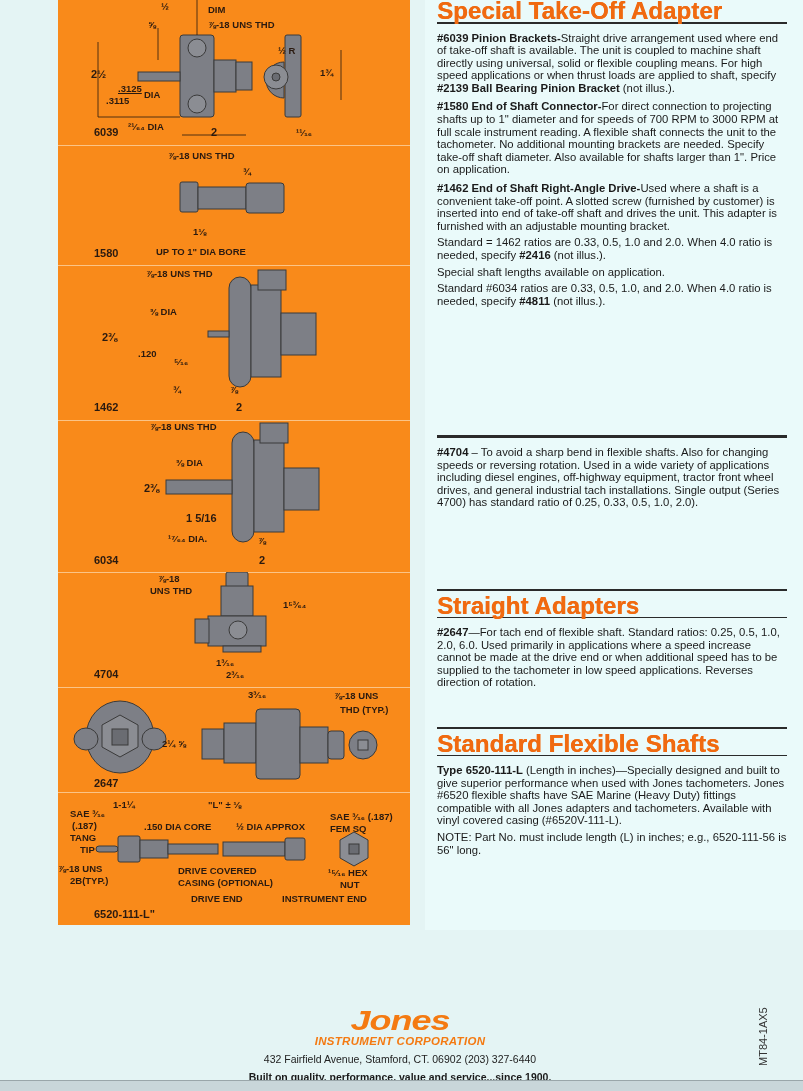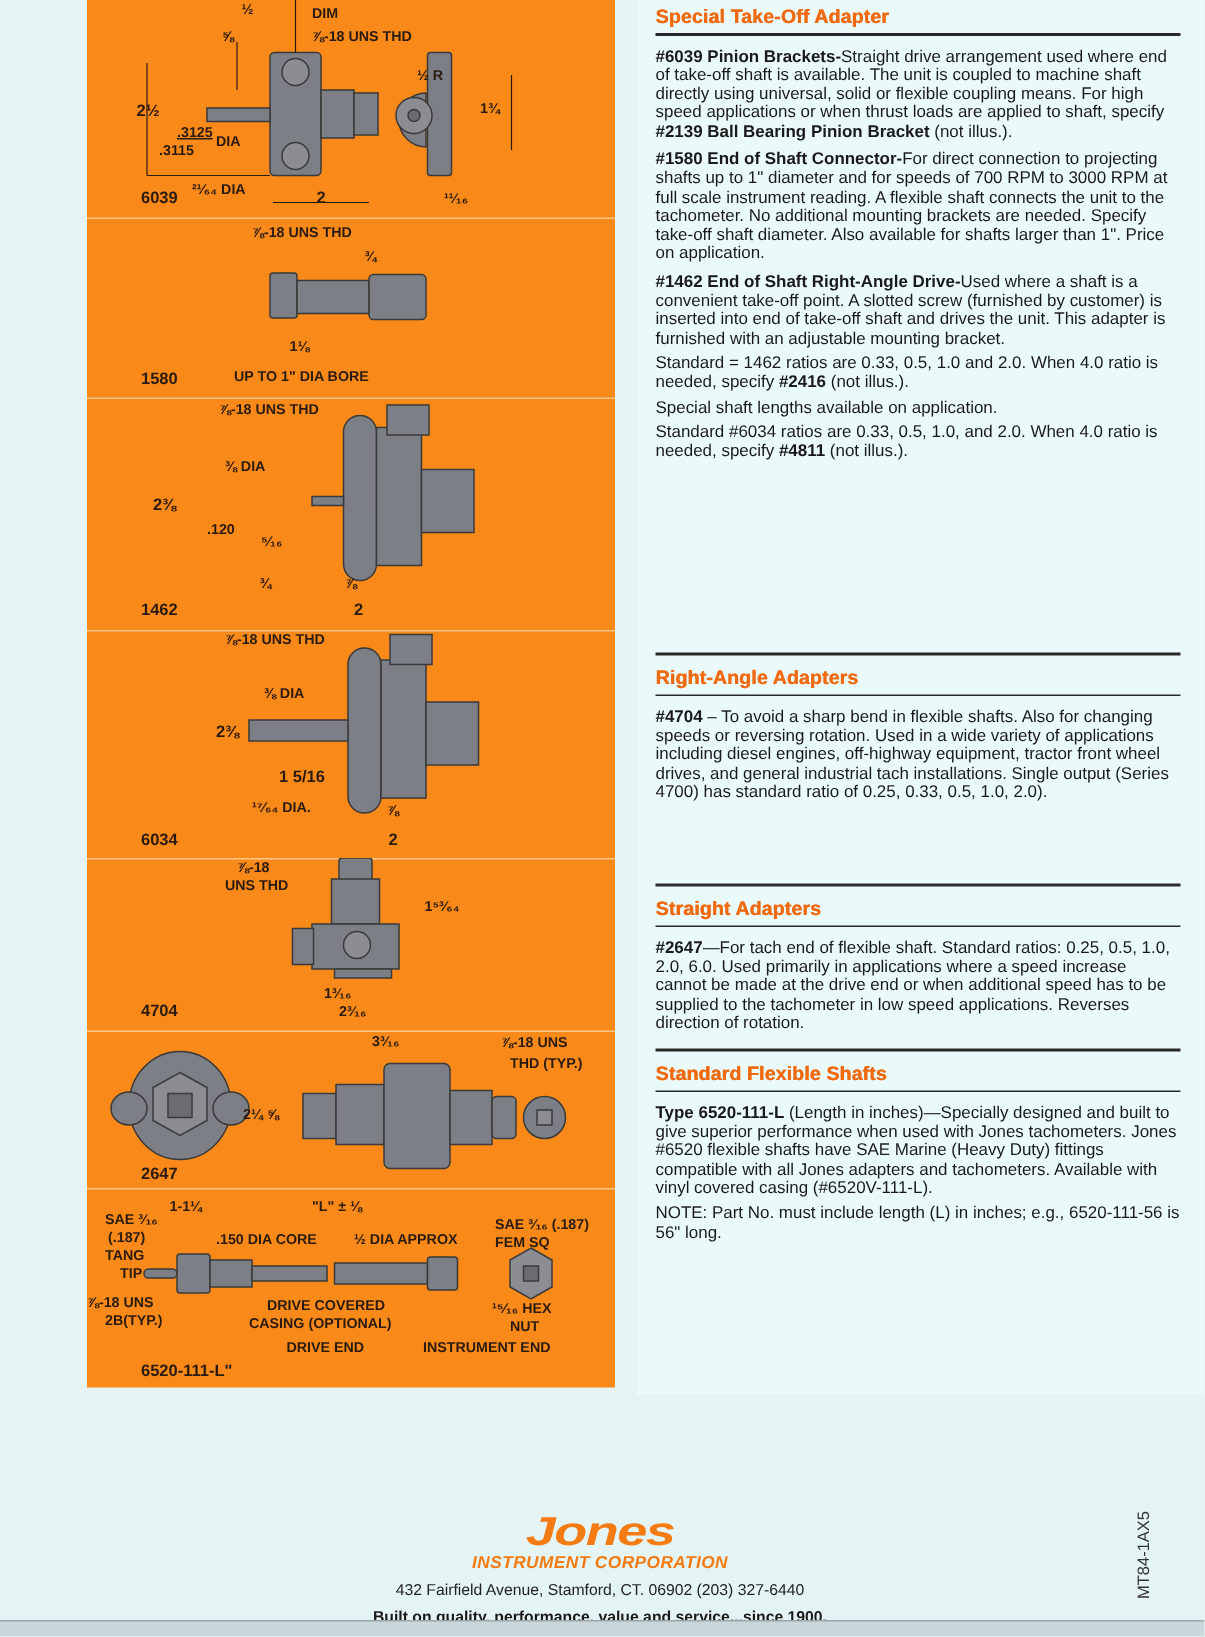--- a/index.html
+++ b/index.html
@@ -24,21 +24,21 @@
   }
   .dim { position:absolute; font-weight:bold; font-size:9.5px; color:#2a1a10; white-space:nowrap; line-height:1.1; }
   svg.part { position:absolute; left:0; top:0; }
   .right-panel {
     position:absolute; left:425px; top:0; width:378px; height:930px;
     background:#eafafa;
   }
   .section { position:absolute; left:12px; width:350px; }
   .section-title {
     font-family:"Liberation Sans", sans-serif;
-    font-weight:bold; color:#f06a10; font-size:13px; letter-spacing:0.1px;
+    font-weight:bold; color:#f06a10; font-size:24px; letter-spacing:0.1px;
     margin:0; line-height:22px;
     text-shadow:0.4px 0 0 #f06a10;
   }
   .rule { height:1.5px; background:#2a2a2a; margin:0; }
   .para { font-size:11.3px; line-height:12.6px; margin:5px 0 0 0; color:#1a1a1a; }
   .para b { font-weight:bold; }
   .para + .para { margin-top:6px; }
   .footer { position:absolute; left:200px; top:1005px; width:400px; text-align:center; }
   .logo {
     font-family:"Liberation Sans", sans-serif; font-weight:bold; font-style:italic;
@@ -217,21 +217,21 @@
     <span class="dim" style="left:22px;top:53px;">TIP</span>
     <span class="dim" style="left:55px;top:8px;">1-1¼</span>
     <span class="dim" style="left:150px;top:8px;">"L" ± ⅛</span>
     <span class="dim" style="left:86px;top:30px;">.150 DIA CORE</span>
     <span class="dim" style="left:178px;top:30px;">½ DIA APPROX</span>
     <span class="dim" style="left:272px;top:20px;">SAE ³⁄₁₆ (.187)</span>
     <span class="dim" style="left:272px;top:32px;">FEM SQ</span>
     <span class="dim" style="left:0px;top:72px;">⅞-18 UNS</span>
     <span class="dim" style="left:12px;top:84px;">2B(TYP.)</span>
     <span class="dim" style="left:120px;top:74px;">DRIVE COVERED</span>
-    <span class="dim" style="left:108px;top:86px;">CASING (OPTIONAL)</span>
+    <span class="dim" style="left:120px;top:86px;">CASING (OPTIONAL)</span>
     <span class="dim" style="left:270px;top:76px;">¹⁵⁄₁₆ HEX</span>
     <span class="dim" style="left:282px;top:88px;">NUT</span>
     <span class="dim" style="left:133px;top:102px;">DRIVE END</span>
     <span class="dim" style="left:224px;top:102px;">INSTRUMENT END</span>
     <span class="diagram-id" style="top:116px;">6520-111-L"</span>
   </div>
 </div>
 
 <div class="right-panel">
 
@@ -241,33 +241,32 @@
     <p class="para" style="margin-top:8px;"><b>#6039 Pinion Brackets-</b><span>Straight drive arrangement used where end of take-off shaft is available. The unit is coupled to machine shaft directly using universal, solid or flexible coupling means. For high speed applications or when thrust loads are applied to shaft, specify </span><b>#2139 Ball Bearing Pinion Bracket</b><span> (not illus.).</span></p>
     <p class="para"><b>#1580 End of Shaft Connector-</b><span>For direct connection to projecting shafts up to 1" diameter and for speeds of 700 RPM to 3000 RPM at full scale instrument reading. A flexible shaft connects the unit to the tachometer. No additional mounting brackets are needed. Specify take-off shaft diameter. Also available for shafts larger than 1". Price on application.</span></p>
     <p class="para"><b>#1462 End of Shaft Right-Angle Drive-</b><span>Used where a shaft is a convenient take-off point. A slotted screw (furnished by customer) is inserted into end of take-off shaft and drives the unit. This adapter is furnished with an adjustable mounting bracket.</span></p>
     <p class="para" style="margin-top:4px;"><span>Standard = 1462 ratios are 0.33, 0.5, 1.0 and 2.0. When 4.0 ratio is needed, specify </span><b>#2416</b><span> (not illus.).</span></p>
     <p class="para" style="margin-top:4px;"><span>Special shaft lengths available on application.</span></p>
     <p class="para" style="margin-top:4px;"><span>Standard #6034 ratios are 0.33, 0.5, 1.0, and 2.0. When 4.0 ratio is needed, specify </span><b>#4811</b><span> (not illus.).</span></p>
   </div>
 
   <div class="section" style="top:435px;">
     <div class="rule"></div>
-    <h2 class="section-title" style="margin-top:4px;">Right-Angle Adapters</h2>
     <div class="rule"></div>
     <p class="para" style="margin-top:8px;"><b>#4704</b><span> – To avoid a sharp bend in flexible shafts. Also for changing speeds or reversing rotation. Used in a wide variety of applications including diesel engines, off-highway equipment, tractor front wheel drives, and general industrial tach installations. Single output (Series 4700) has standard ratio of 0.25, 0.33, 0.5, 1.0, 2.0).</span></p>
   </div>
 
   <div class="section" style="top:589px;">
     <div class="rule"></div>
     <h2 class="section-title" style="margin-top:4px;">Straight Adapters</h2>
     <div class="rule"></div>
     <p class="para" style="margin-top:8px;"><b>#2647</b><span>—For tach end of flexible shaft. Standard ratios: 0.25, 0.5, 1.0, 2.0, 6.0. Used primarily in applications where a speed increase cannot be made at the drive end or when additional speed has to be supplied to the tachometer in low speed applications. Reverses direction of rotation.</span></p>
   </div>
 
-  <div class="section" style="top:699px;">
+  <div class="section" style="top:727px;">
     <div class="rule"></div>
     <h2 class="section-title" style="margin-top:4px;">Standard Flexible Shafts</h2>
     <div class="rule"></div>
     <p class="para" style="margin-top:8px;"><b>Type 6520-111-L</b><span> (Length in inches)—Specially designed and built to give superior performance when used with Jones tachometers. Jones #6520 flexible shafts have SAE Marine (Heavy Duty) fittings compatible with all Jones adapters and tachometers. Available with vinyl covered casing (#6520V-111-L).</span></p>
     <p class="para" style="margin-top:4px;"><span>NOTE: Part No. must include length (L) in inches; e.g., 6520-111-56 is 56" long.</span></p>
   </div>
 </div>
 
 <div class="footer">
   <div class="logo">Jones</div>

